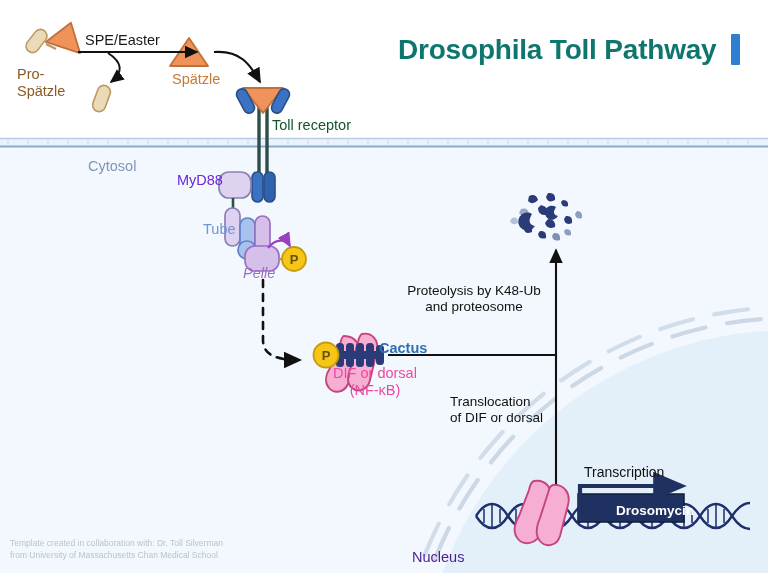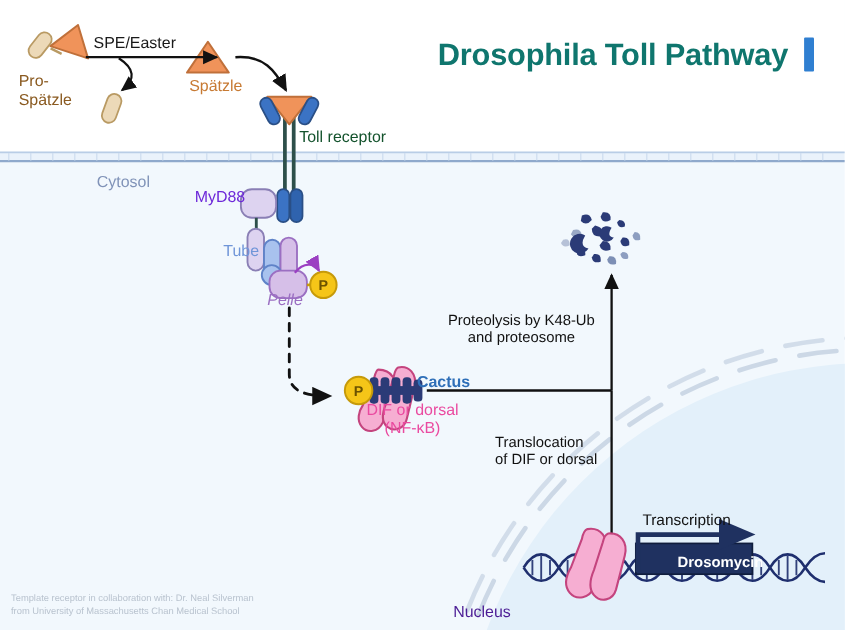--- a/index.html
+++ b/index.html
@@ -313,17 +313,17 @@
   <div class="lbl t-trans">
     <div>Translocation</div>
     <div>of DIF or dorsal</div>
   </div>
 
   <div class="lbl t-transcription">Transcription</div>
   <div class="lbl t-drosomycin">Drosomycin</div>
   <div class="lbl t-nucleus">Nucleus</div>
 
   <div class="lbl credit">
-    <div>Template receptor in collaboration with: Dr. Neal Silverman</div>
+    <div>Template created in collaboration with: Dr. Toll Silverman</div>
     <div>from University of Massachusetts Chan Medical School</div>
   </div>
 
 </div>
 
 </body></html>

